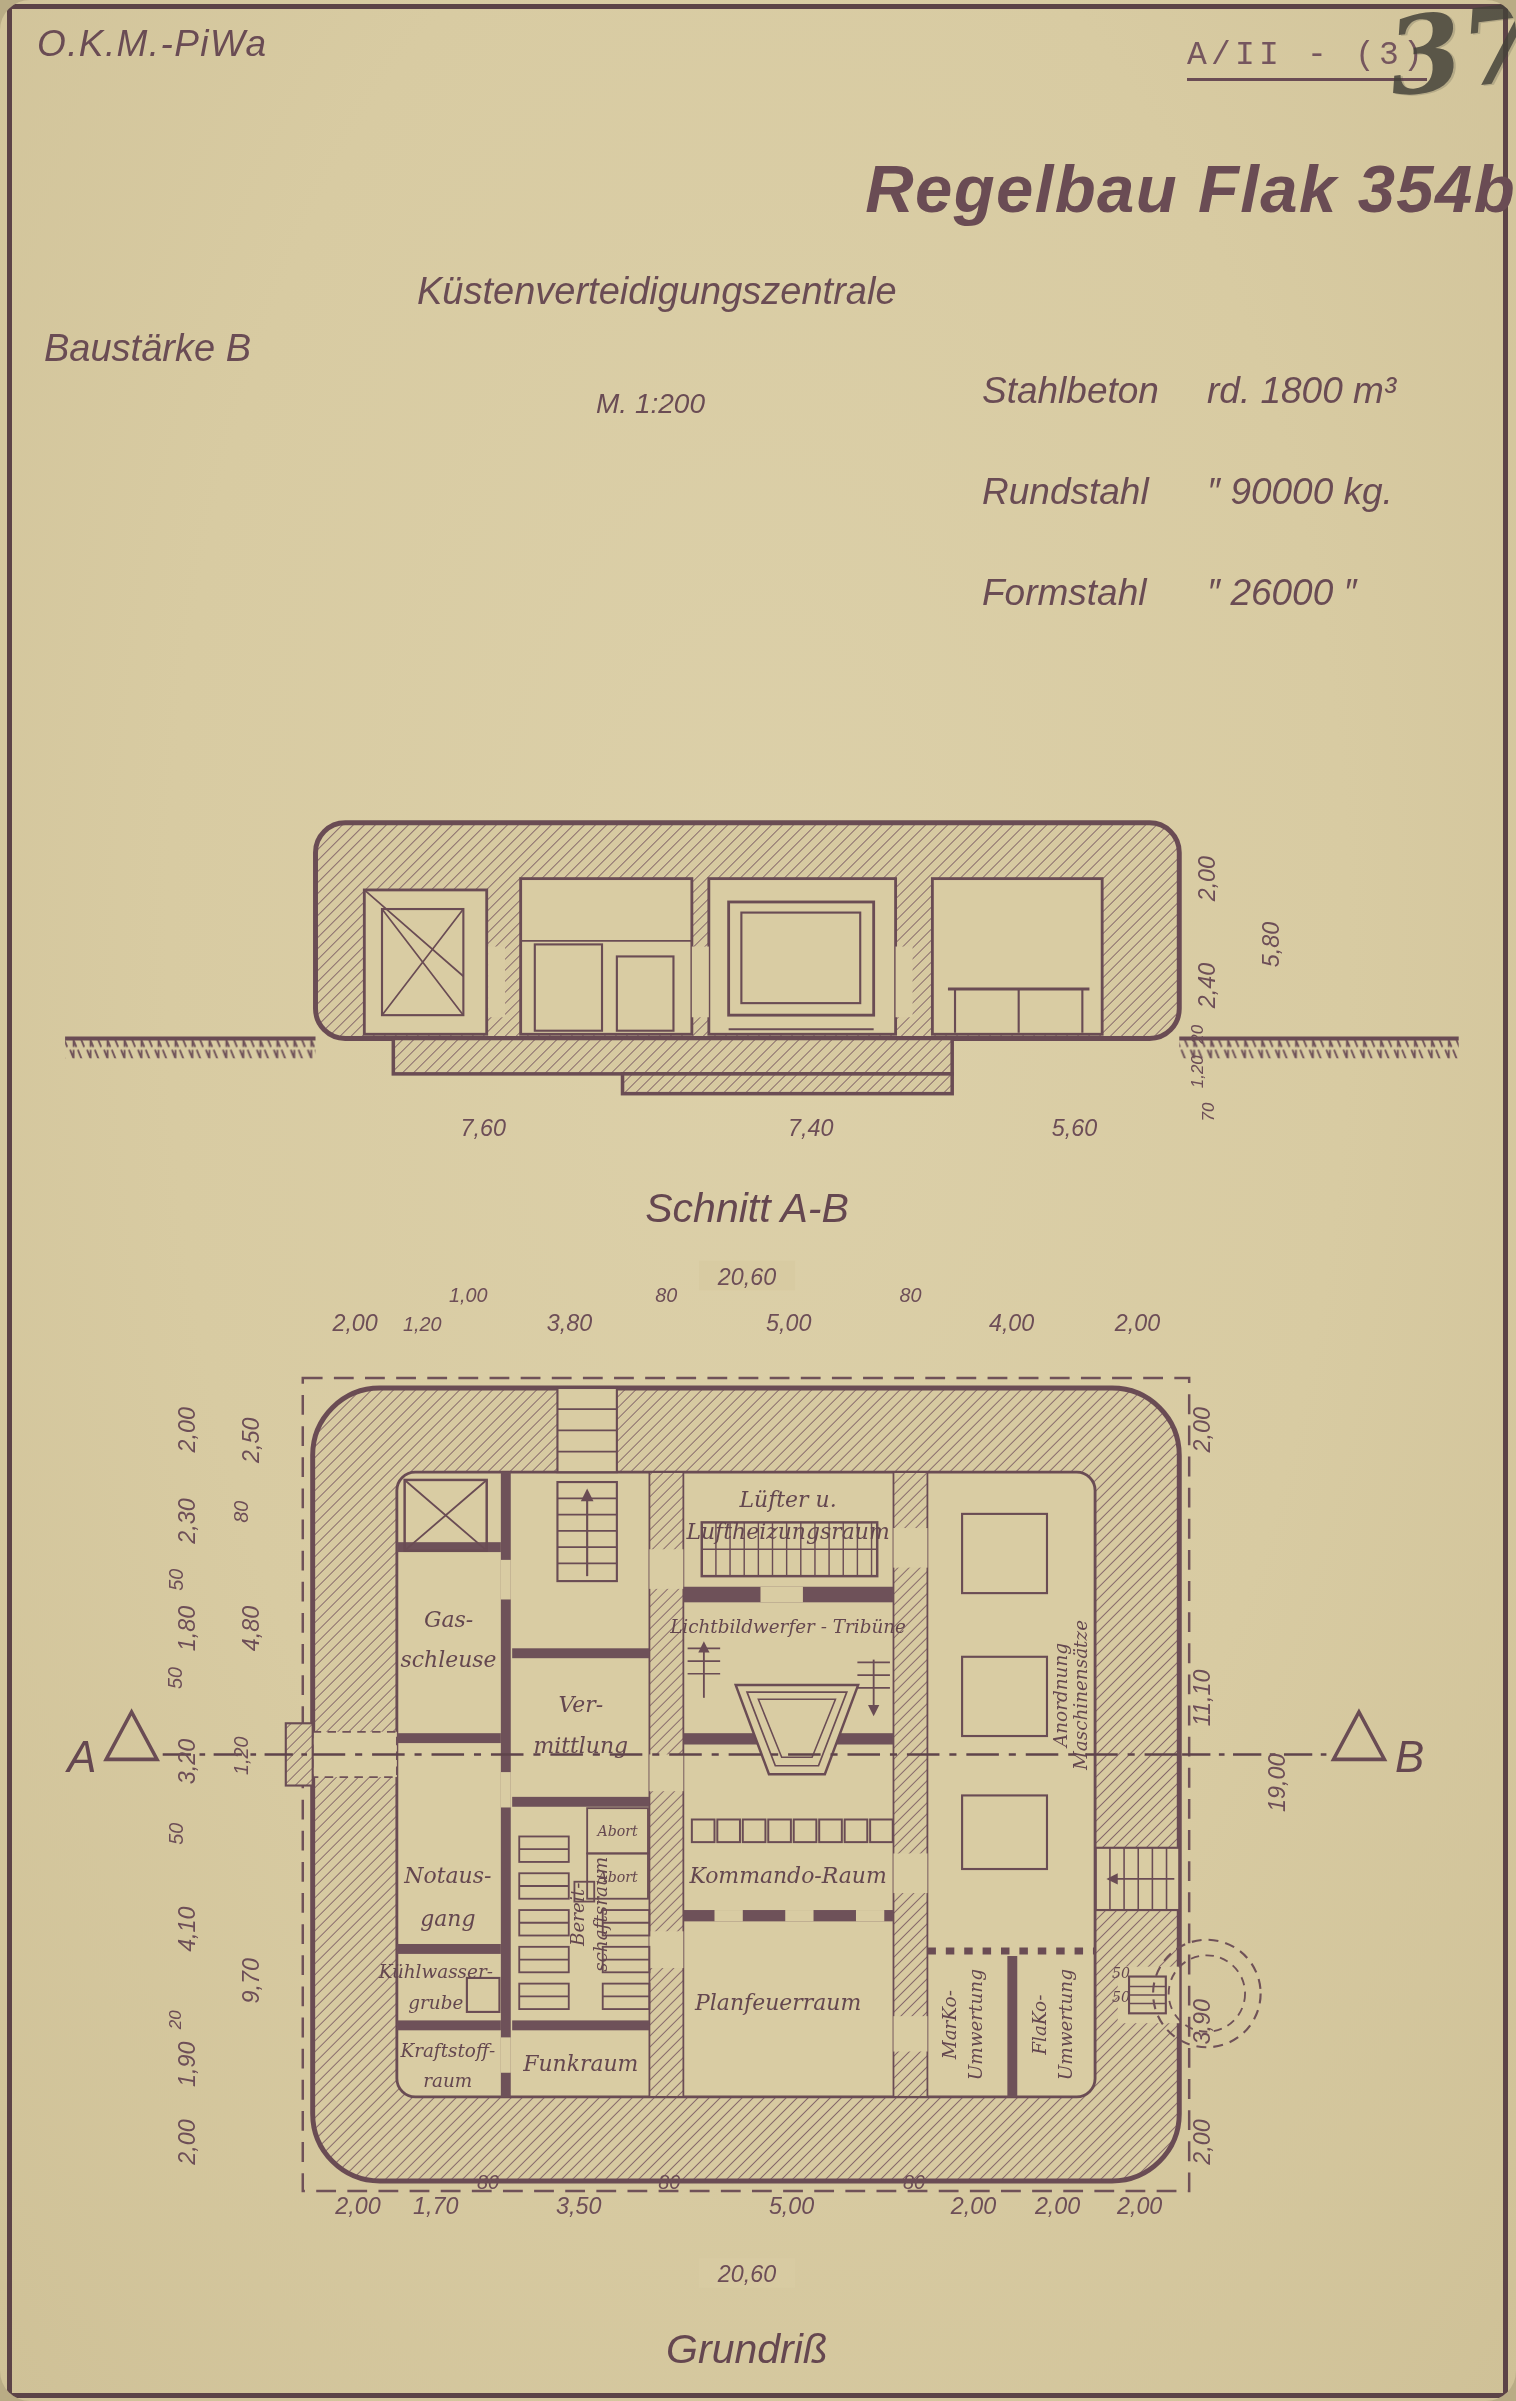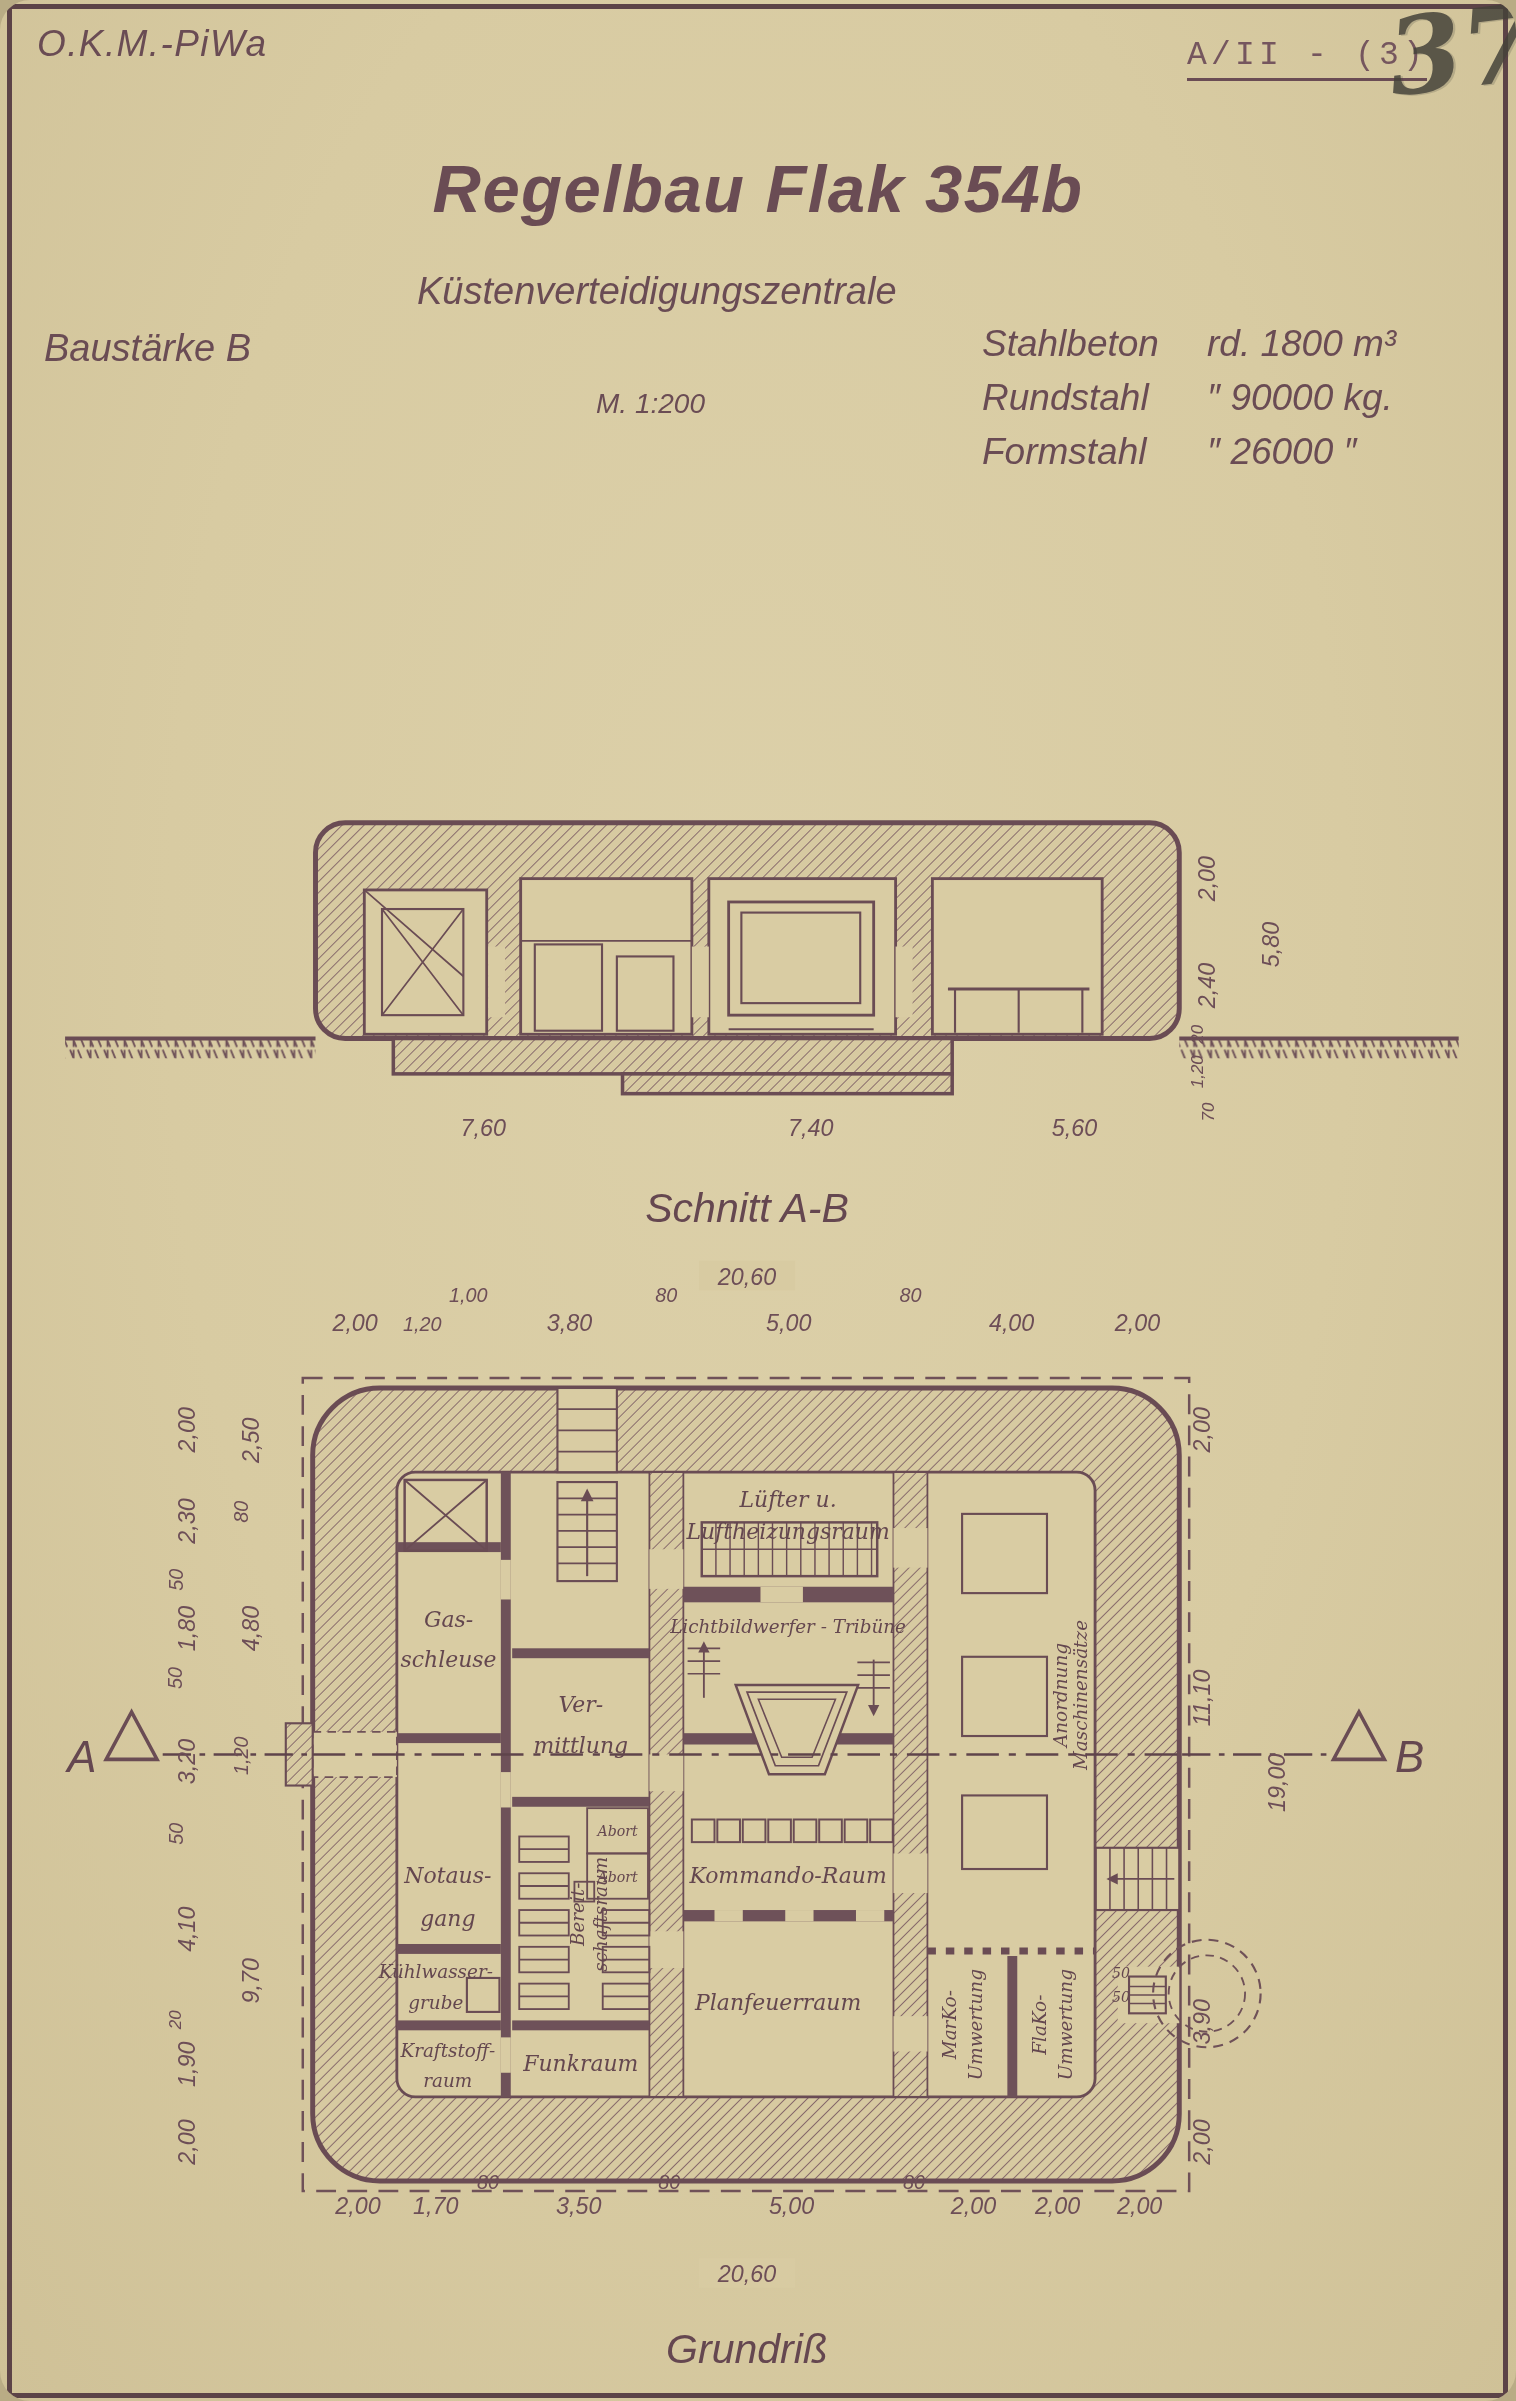--- a/index.html
+++ b/index.html
@@ -9,26 +9,26 @@
         font-family:"Liberation Sans",sans-serif;color:#6a4c54;border-radius:30px;}
   .frame{position:absolute;left:7px;top:4.2px;right:8.5px;bottom:2.8px;
          border:5px solid #5c4347;pointer-events:none;}
   .hw{font-family:"Liberation Sans",sans-serif;font-style:italic;color:#6a4c54;}
   .abs{position:absolute;white-space:nowrap;}
   .org{left:37px;top:22.6px;font-size:37px;letter-spacing:1.4px;}
   .docref{left:1187px;top:37px;font-size:33px;font-family:Liberation Mono, monospace;
           letter-spacing:4.2px;border-bottom:3.5px solid #6a4c54;padding-bottom:4.2px;color:#75565e;}
   .pencil{left:1388px;top:-12.7px;font-size:106px;font-family:"DejaVu Serif",serif;font-style:italic;font-weight:bold;
           color:#45423a;opacity:.85;transform:rotate(-7deg);text-shadow:2.1px 1.4px 0 rgba(69,66,58,.25);}
-  .title{left:0;right:0;top:150px;text-align:center;font-size:67px;font-weight:bold;letter-spacing:1.4px;}
+  .title{left:0;right:0;top:150px;text-align:right;font-size:67px;font-weight:bold;letter-spacing:1.4px;}
   .subtitle{left:417px;top:270px;width:552px;font-size:38px;}
   .strength{left:44px;top:327px;font-size:38px;}
   .scale{left:596px;top:388px;font-size:28px;}
   .materials{left:982px;top:317px;font-size:37px;font-style:italic;}
-  .materials .row{display:flex;line-height:54px;}
+  .materials .row{display:flex;line-height:54px;margin-top:47px;}
   .materials .nm{width:225px;}
   svg{position:absolute;left:0;top:0;}
   text{user-select:none;}
   .d  {font:italic 33px "Liberation Sans",sans-serif;fill:#6d4e57;}
   .ds {font:italic 28px "Liberation Sans",sans-serif;fill:#6d4e57;}
   .dt {font:italic 24px "Liberation Sans",sans-serif;fill:#6d4e57;}
   .big{font:italic 58px "Liberation Sans",sans-serif;fill:#654750;}
   .mk {font:italic 62px "Liberation Sans",sans-serif;fill:#654750;}
   .r  {font:italic 31px "DejaVu Serif",serif;fill:#64474f;}
   .rs {font:italic 26px "DejaVu Serif",serif;fill:#64474f;}

